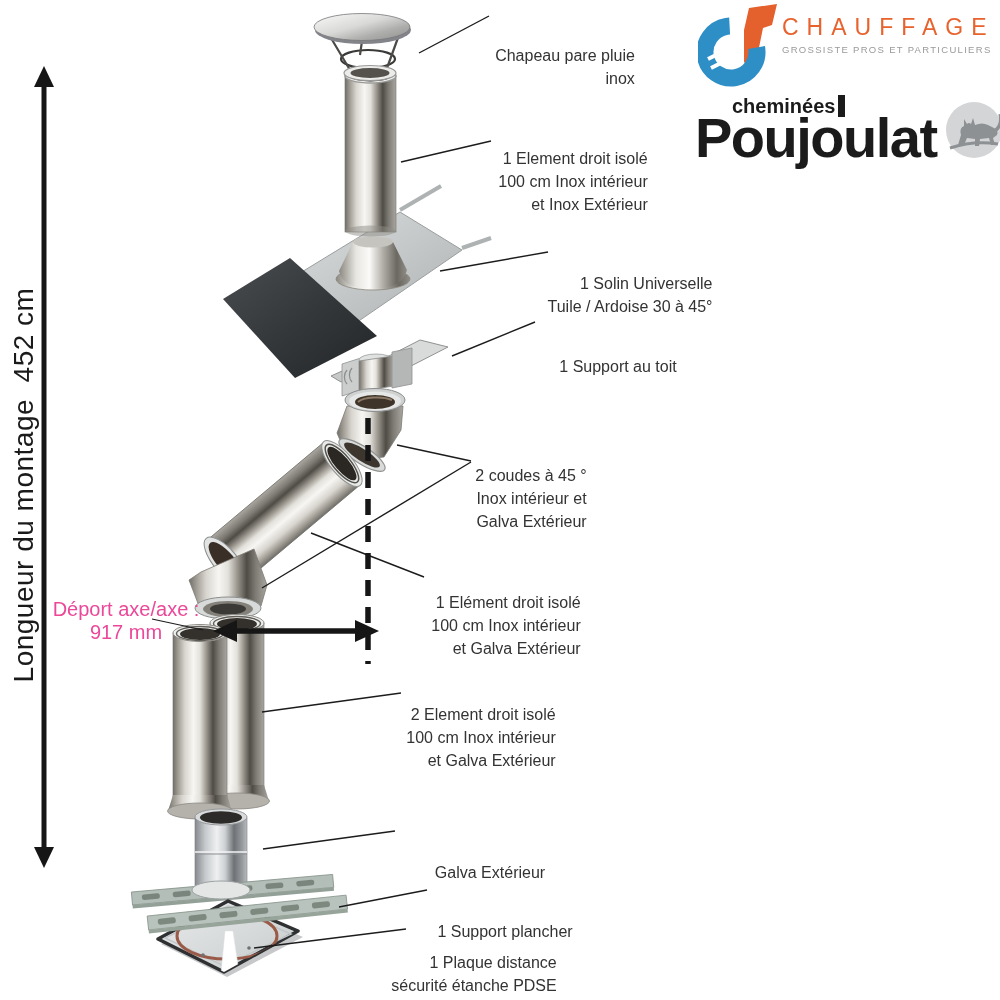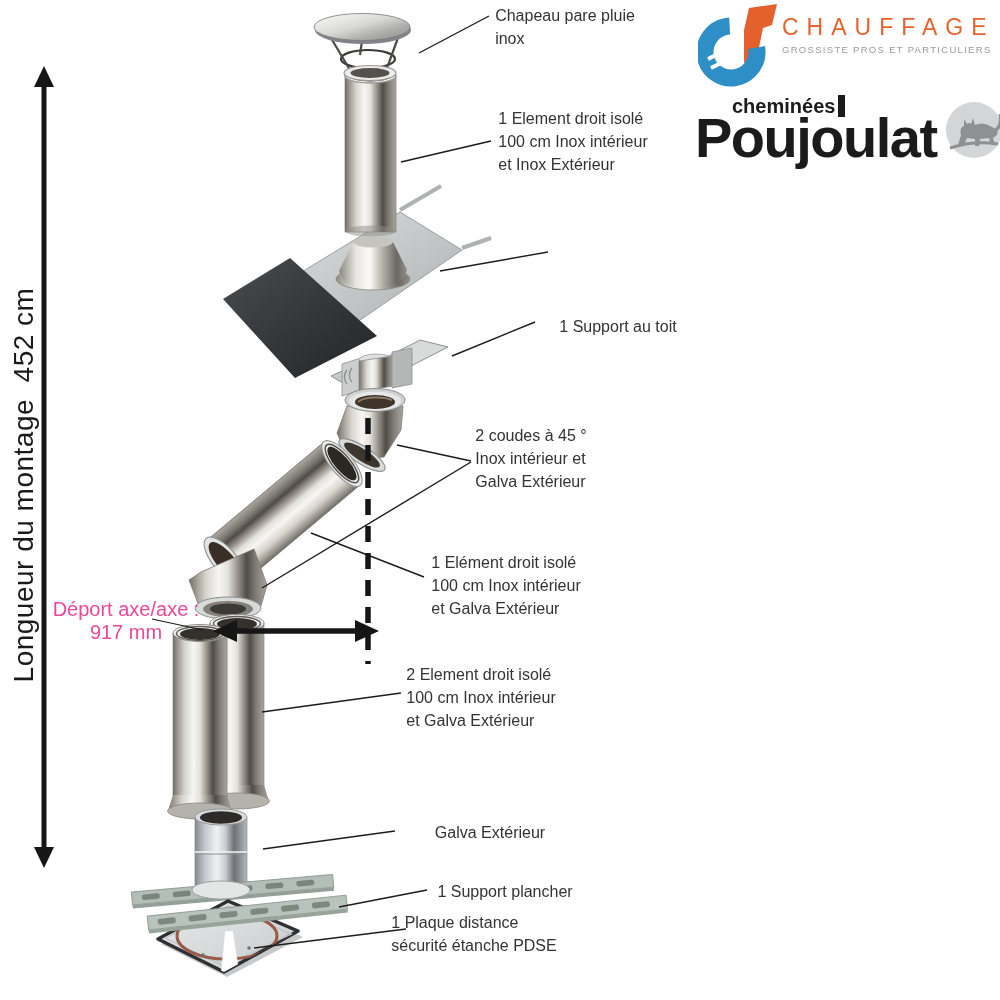--- a/index.html
+++ b/index.html
@@ -1,20 +1,20 @@
 <!DOCTYPE html>
 <html><head>
 <meta charset="utf-8">
 <style>
   html,body{margin:0;padding:0;background:#ffffff;}
   #stage{position:relative;width:1000px;height:1000px;background:#ffffff;overflow:hidden;
          font-family:"Liberation Sans",sans-serif;color:#333;}
   #art{position:absolute;left:0;top:0;}
-  .callout{position:absolute;transform:translate(-50%,-50%);text-align:left;
-           font-size:16px;line-height:23px;color:#333;white-space:nowrap;}
+  .callout{position:absolute;transform:translate(-50%,-50%);text-align:right;
+           font-size:16px;line-height:23px;color:#333;white-space:nowrap;margin-top:40px;}
   .vdim{position:absolute;left:24px;top:485px;transform:translate(-50%,-50%) rotate(-90deg);
         font-size:28px;color:#1a1a1a;white-space:pre;letter-spacing:.5px;}
   .deport{position:absolute;left:126px;top:621px;transform:translate(-50%,-50%);
           text-align:center;font-size:20px;line-height:23px;color:#ec4899;white-space:nowrap;}
   
   .logo-es-text{position:absolute;left:782px;top:14px;}
   .es1{color:#3097d1;font-size:24px;font-weight:bold;letter-spacing:.5px;line-height:26px;}
   .es2{color:#e8622d;font-size:23px;letter-spacing:8px;line-height:27px;}
   .es3{color:#9a9a9a;font-size:9.5px;letter-spacing:1.3px;line-height:14px;margin-top:2px;}
   .pj{position:absolute;left:695px;top:94px;width:250px;color:#1b1b1b;}
@@ -256,20 +256,24 @@
 
   <div class="callout" style="left:565px;top:27px">
     <div>Chapeau pare pluie</div>
       <div>inox</div>
   </div>
   <div class="callout" style="left:573px;top:141px">
     <div>1 Element droit isolé</div>
       <div>100 cm Inox intérieur</div>
       <div>et Inox Extérieur</div>
   </div>
+  <div class="callout" style="left:630px;top:255px">
+    <div>1 Solin Universelle</div>
+      <div>Tuile / Ardoise 30 à 45°</div>
+  </div>
   <div class="callout" style="left:618px;top:326px">
     <div>1 Support au toit</div>
   </div>
   <div class="callout" style="left:531px;top:458px">
     <div>2 coudes à 45 °</div>
       <div>Inox intérieur et</div>
       <div>Galva Extérieur</div>
   </div>
   <div class="callout" style="left:506px;top:585px">
     <div>1 Elément droit isolé</div>

